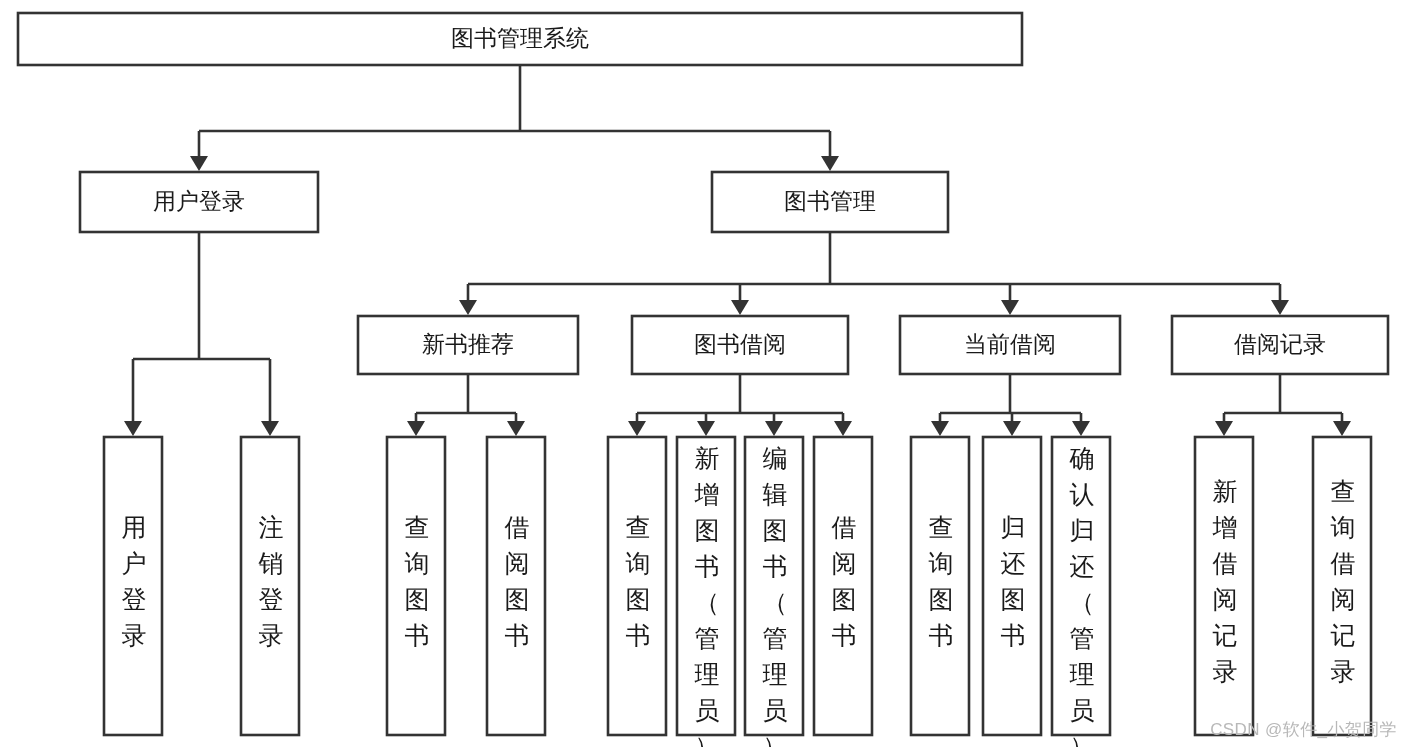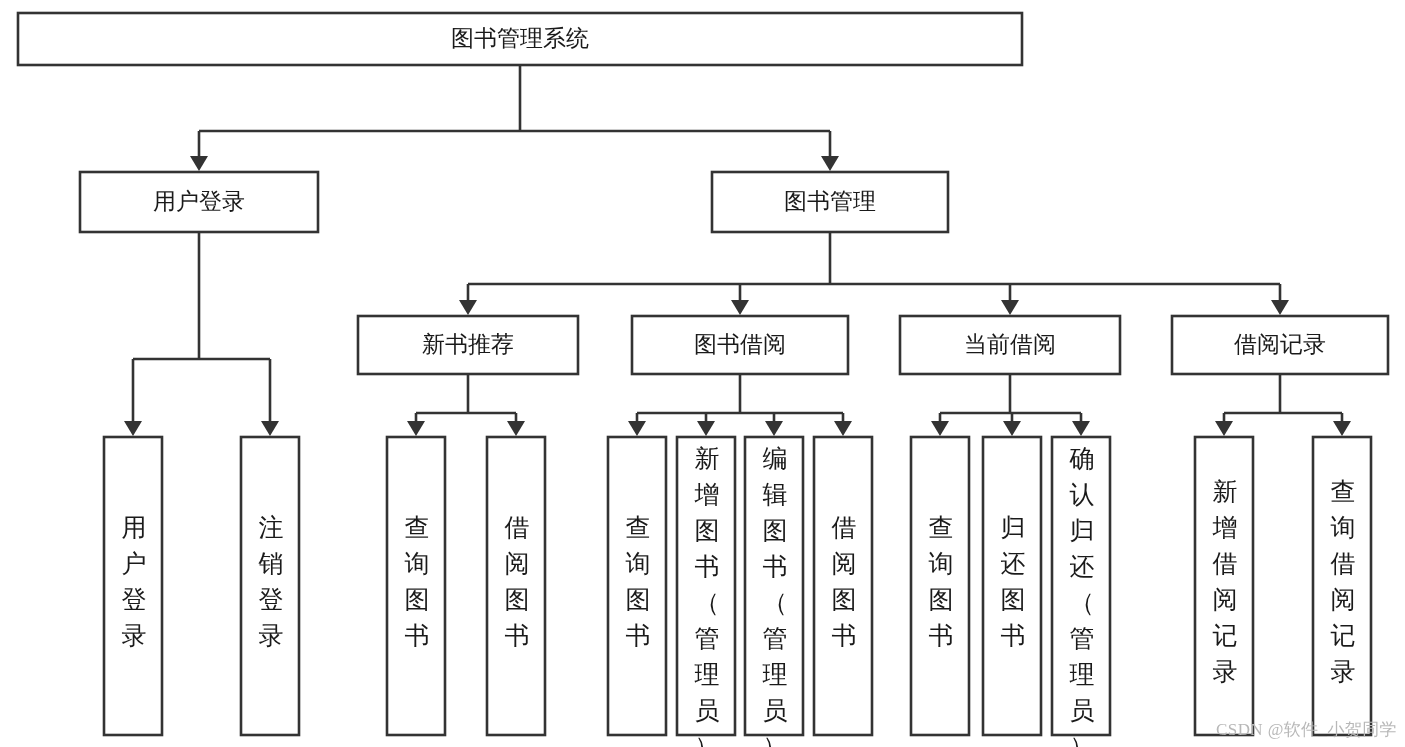--- a/index.html
+++ b/index.html
@@ -51,21 +51,21 @@
   .node-label-vertical {
     fill: #1a1a1a;
     font-family: "Liberation Sans", "DejaVu Sans", sans-serif;
     font-size: 25px;
     text-anchor: middle;
   }
   .watermark {
     position: absolute;
     right: 8px;
     bottom: 6px;
-    font-family: Liberation Serif, serif;
+    font-family: Liberation Sans, sans-serif;
     font-size: 17px;
     color: #b8b8b8;
     letter-spacing: 0.4px;
     white-space: nowrap;
     pointer-events: none;
   }
 </style>
 </head>
 <body>
 

